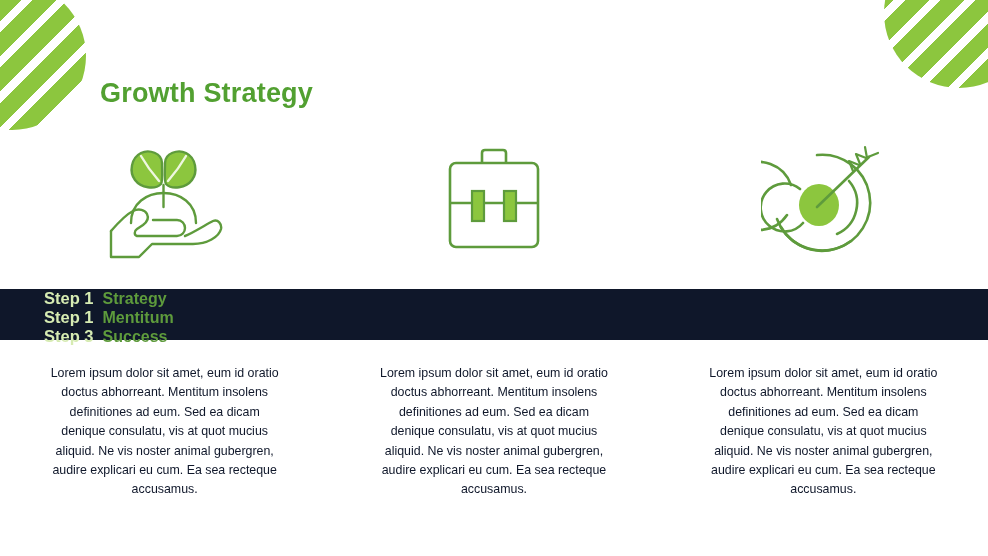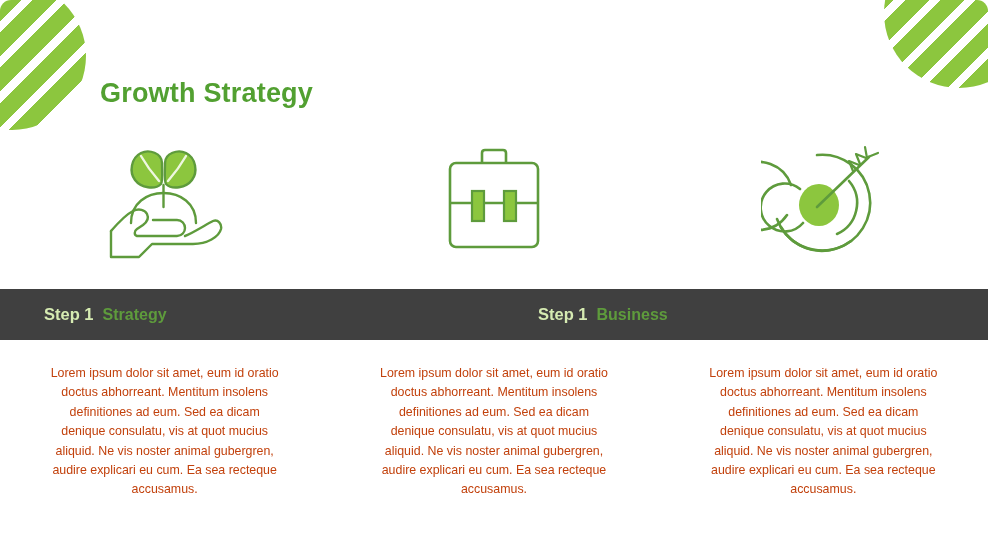--- a/index.html
+++ b/index.html
@@ -12,21 +12,20 @@
     background: #ffffff;
     font-family: "Liberation Sans", sans-serif;
     overflow: hidden;
   }
   .slide {
     position: relative;
     width: 988px;
     height: 556px;
     background: #ffffff;
     overflow: hidden;
-    border-radius: 11px;
   }
 
   
   .deco {
     position: absolute;
     border-radius: 50%;
     overflow: hidden;
     pointer-events: none;
   }
   .deco-left {
@@ -87,22 +86,23 @@
     display: block;
   }
 
   
   .band {
     position: absolute;
     left: 0;
     top: 289px;
     width: 988px;
     height: 51px;
-    background: #404040;
-    display: flex;
+    background: #0f172a;
+    display: flex;
+    flex-direction: column;
   }
   .band-cell {
     flex: 1 1 0;
     display: flex;
     align-items: center;
     justify-content: flex-start;
     padding-left: 44px;
     box-sizing: border-box;
   }
   .step-num {
@@ -129,21 +129,21 @@
   }
   .text-cell {
     flex: 1 1 0;
     display: flex;
     justify-content: center;
   }
   .body-text {
     width: 228px;
     font-size: 12.4px;
     line-height: 19.4px;
-    color: #c2410c;
+    color: #0f172a;
     text-align: center;
   }
 </style>
 </head>
 <body>
 
 <div class="slide">
 
   <div class="deco deco-left">
     <div class="deco-fill"></div>
@@ -221,21 +221,25 @@
 
   </div>
 
   <div class="band">
     <div class="band-cell">
       <span class="step-num">Step 1</span>
       <span class="step-label">Strategy</span>
     </div>
     <div class="band-cell">
       <span class="step-num">Step 1</span>
-      <span class="step-label">Business</span>
+      <span class="step-label">Mentitum</span>
+    </div>
+    <div class="band-cell">
+      <span class="step-num">Step 3</span>
+      <span class="step-label">Success</span>
     </div>
   </div>
 
   <div class="text-row">
     <div class="text-cell">
       <div class="body-text">Lorem ipsum dolor sit amet, eum id oratio doctus abhorreant. Mentitum insolens definitiones ad eum. Sed ea dicam denique consulatu, vis at quot mucius aliquid. Ne vis noster animal gubergren, audire explicari eu cum. Ea sea recteque accusamus.</div>
     </div>
     <div class="text-cell">
       <div class="body-text">Lorem ipsum dolor sit amet, eum id oratio doctus abhorreant. Mentitum insolens definitiones ad eum. Sed ea dicam denique consulatu, vis at quot mucius aliquid. Ne vis noster animal gubergren, audire explicari eu cum. Ea sea recteque accusamus.</div>
     </div>

